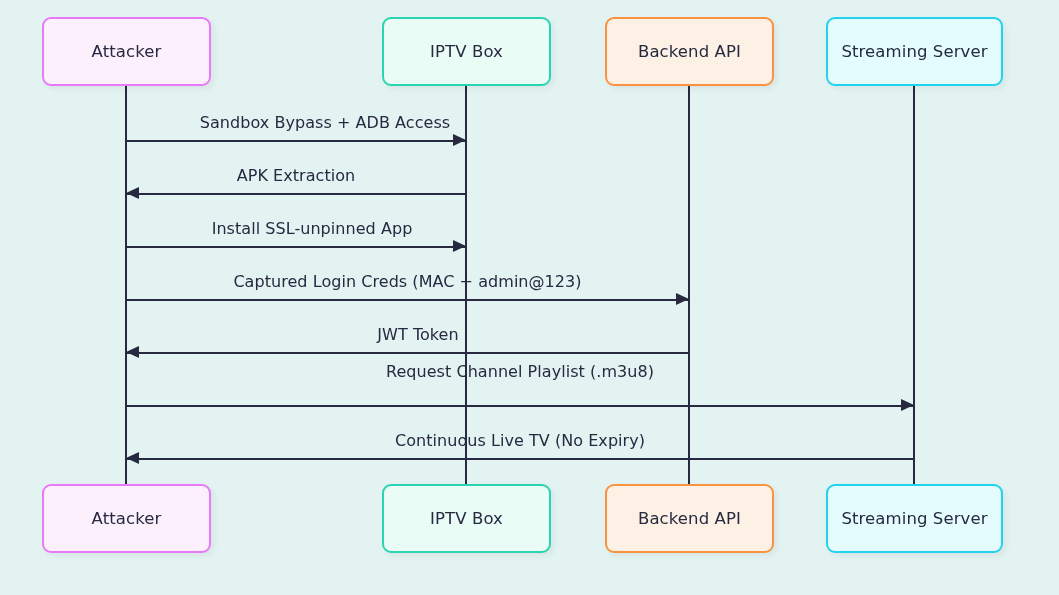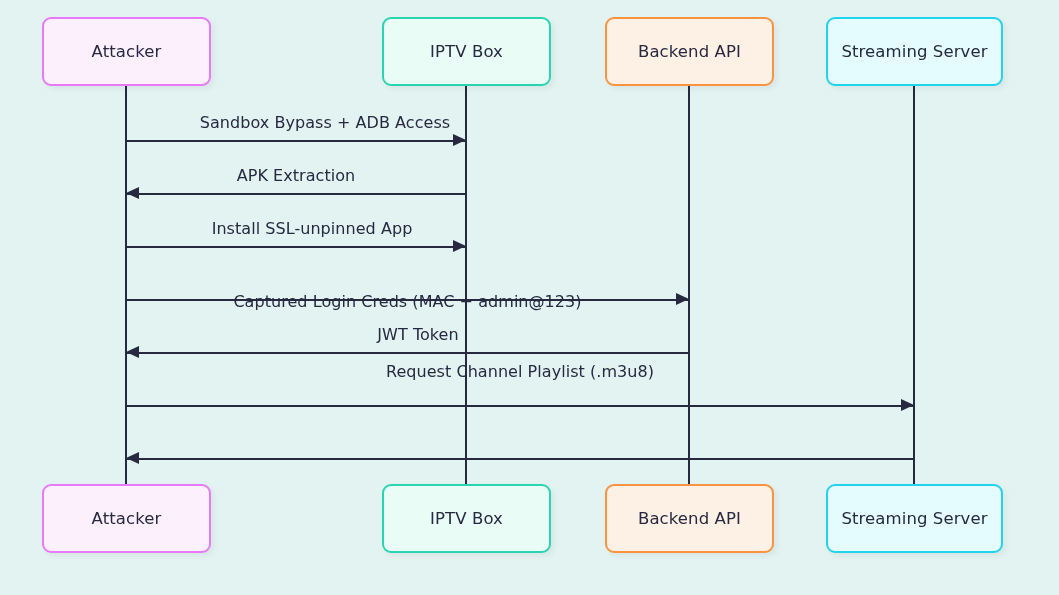--- a/index.html
+++ b/index.html
@@ -115,29 +115,30 @@
       <div class="arrowhead right" style="top: 133.5px; left: 453px;"></div>
       <div class="msg-label" style="left: 280px; top: 113px; margin-left: 45px;">Sandbox Bypass + ADB Access</div>
       <div class="msg-line" style="left: 126px; top: 193px; width: 340px;"></div>
       <div class="arrowhead left" style="top: 186.5px; left: 126px;"></div>
       <div class="msg-label" style="left: 296px; top: 166px;">APK Extraction</div>
       <div class="msg-line" style="left: 126px; top: 246px; width: 340px;"></div>
       <div class="arrowhead right" style="top: 239.5px; left: 453px;"></div>
       <div class="msg-label" style="left: 312px; top: 219px;">Install SSL-unpinned App</div>
       <div class="msg-line" style="left: 126px; top: 299px; width: 563px;"></div>
       <div class="arrowhead right" style="top: 292.5px; left: 676px;"></div>
-      <div class="msg-label" style="left: 407.5px; top: 272px; margin-top: 20px;">Captured Login Creds (MAC + admin@123)</div>
+      <div class="msg-label" style="left: 407.5px; top: 272px;">Captured Login Creds (MAC + admin@123)</div>
       <div class="msg-line" style="left: 126px; top: 352px; width: 563px;"></div>
       <div class="arrowhead left" style="top: 345.5px; left: 126px;"></div>
       <div class="msg-label" style="left: 418px; top: 325px;">JWT Token</div>
       <div class="msg-line" style="left: 126px; top: 405px; width: 788px;"></div>
       <div class="arrowhead right" style="top: 398.5px; left: 901px;"></div>
       <div class="msg-label" style="left: 520px; top: 362px;">Request Channel Playlist (.m3u8)</div>
       <div class="msg-line" style="left: 126px; top: 458px; width: 788px;"></div>
       <div class="arrowhead left" style="top: 451.5px; left: 126px;"></div>
+      <div class="msg-label" style="left: 520px; top: 431px;">Continuous Live TV (No Expiry)</div>
       <div class="actor-box" style="left: 42px; width: 169px; height: 69px; top: 17px; background: rgb(253, 240, 253); border-color: rgb(232, 121, 249);">
         <span>Attacker</span>
       </div>
       <div class="actor-box" style="left: 382px; width: 169px; height: 69px; top: 17px; background: rgb(233, 252, 246); border-color: rgb(43, 212, 176);">
         <span>IPTV Box</span>
       </div>
       <div class="actor-box" style="left: 605px; width: 169px; height: 69px; top: 17px; background: rgb(253, 241, 229); border-color: rgb(249, 147, 63);">
         <span>Backend API</span>
       </div>
       <div class="actor-box" style="left: 826px; width: 177px; height: 69px; top: 17px; background: rgb(228, 252, 253); border-color: rgb(34, 211, 238);">

